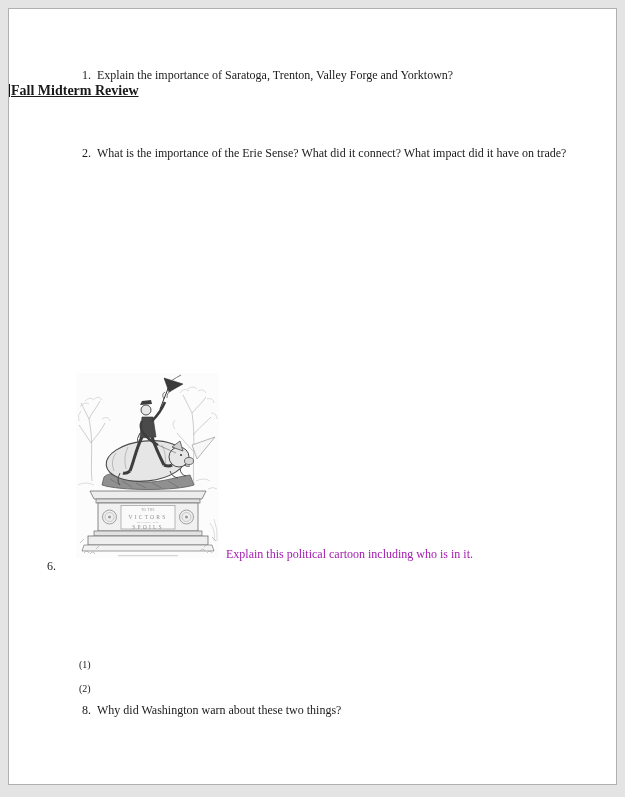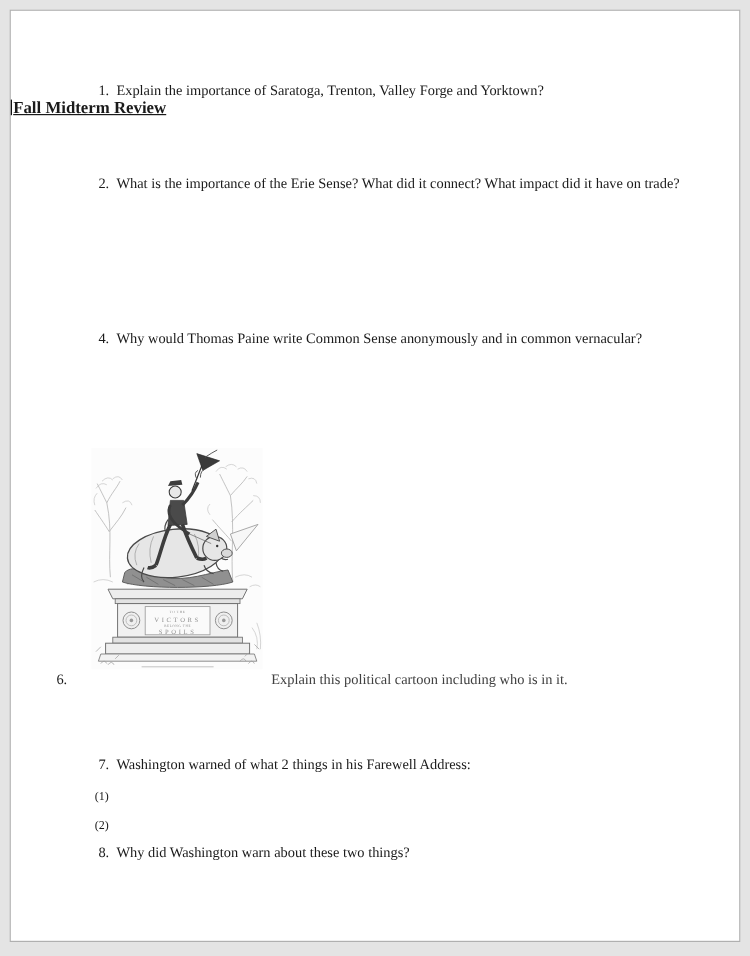--- a/index.html
+++ b/index.html
@@ -66,23 +66,23 @@
   .q6num {
     position: absolute;
     left: 38px;
     top: 550px;
     font-size: 12px;
     color: #1a1a1a;
   }
   .q6text {
     position: absolute;
     left: 217px;
-    top: 550px;
+    top: 538px;
     font-size: 12px;
-    color: #404040;
+    color: #a21caf;
     white-space: nowrap;
   }
   .cartoon {
     position: absolute;
     left: 67px;
     top: 364px;
     width: 143px;
     height: 185px;
   }
   .cartoon svg { display: block; }
@@ -98,23 +98,20 @@
 
   <div class="q" style="top:59px">
     <span class="num">1.</span><span class="txt">Explain the importance of Saratoga, Trenton, Valley Forge and Yorktown?</span>
   </div>
 
   <div class="q" style="top:137px">
     <span class="num">2.</span><span class="txt">What is the importance of the Erie Sense? What did it connect? What impact did it have on trade?</span>
   </div>
 
 
-  <div class="q" style="top:266px">
-    <span class="num">4.</span><span class="txt">Why would Thomas Paine write Common Sense anonymously and in common vernacular?</span>
-  </div>
 
 
   <div class="cartoon">
     <svg width="143" height="185" viewBox="0 0 143 185" xmlns="http://www.w3.org/2000/svg">
       <rect x="0" y="0" width="143" height="185" fill="#fcfcfc"></rect>
 
       <g stroke="#b8b8b8" stroke-width="0.7" fill="none">
         <path d="M16,108 C14,88 18,70 13,46 M13,46 C10,40 8,36 5,30 M13,46 C17,38 21,34 24,28 M15,70 C10,62 7,58 3,52 M15,70 C21,62 25,58 29,50"></path>
         <path d="M118,112 C116,90 120,66 116,40 M116,40 C112,32 110,28 107,22 M116,40 C121,34 126,30 130,24 M117,62 C124,54 129,50 135,44 M117,78 C110,70 106,66 101,60"></path>
       </g>
@@ -190,23 +187,20 @@
       </g>
       <rect x="42" y="182" width="60" height="1.2" fill="#d4d4d4"></rect>
     </svg>
   </div>
 
   <div>
     <span class="q6num">6.</span>
     <span class="q6text">Explain this political cartoon including who is in it.</span>
   </div>
 
-  <div class="q" style="top:621px">
-    <span class="num">7.</span><span class="txt">Washington warned of what 2 things in his Farewell Address:</span>
-  </div>
 
   <div class="sub" style="top:650px">
     <span>(1)</span>
   </div>
 
   <div class="sub" style="top:674px">
     <span>(2)</span>
   </div>
 
   <div class="q" style="top:694px">

